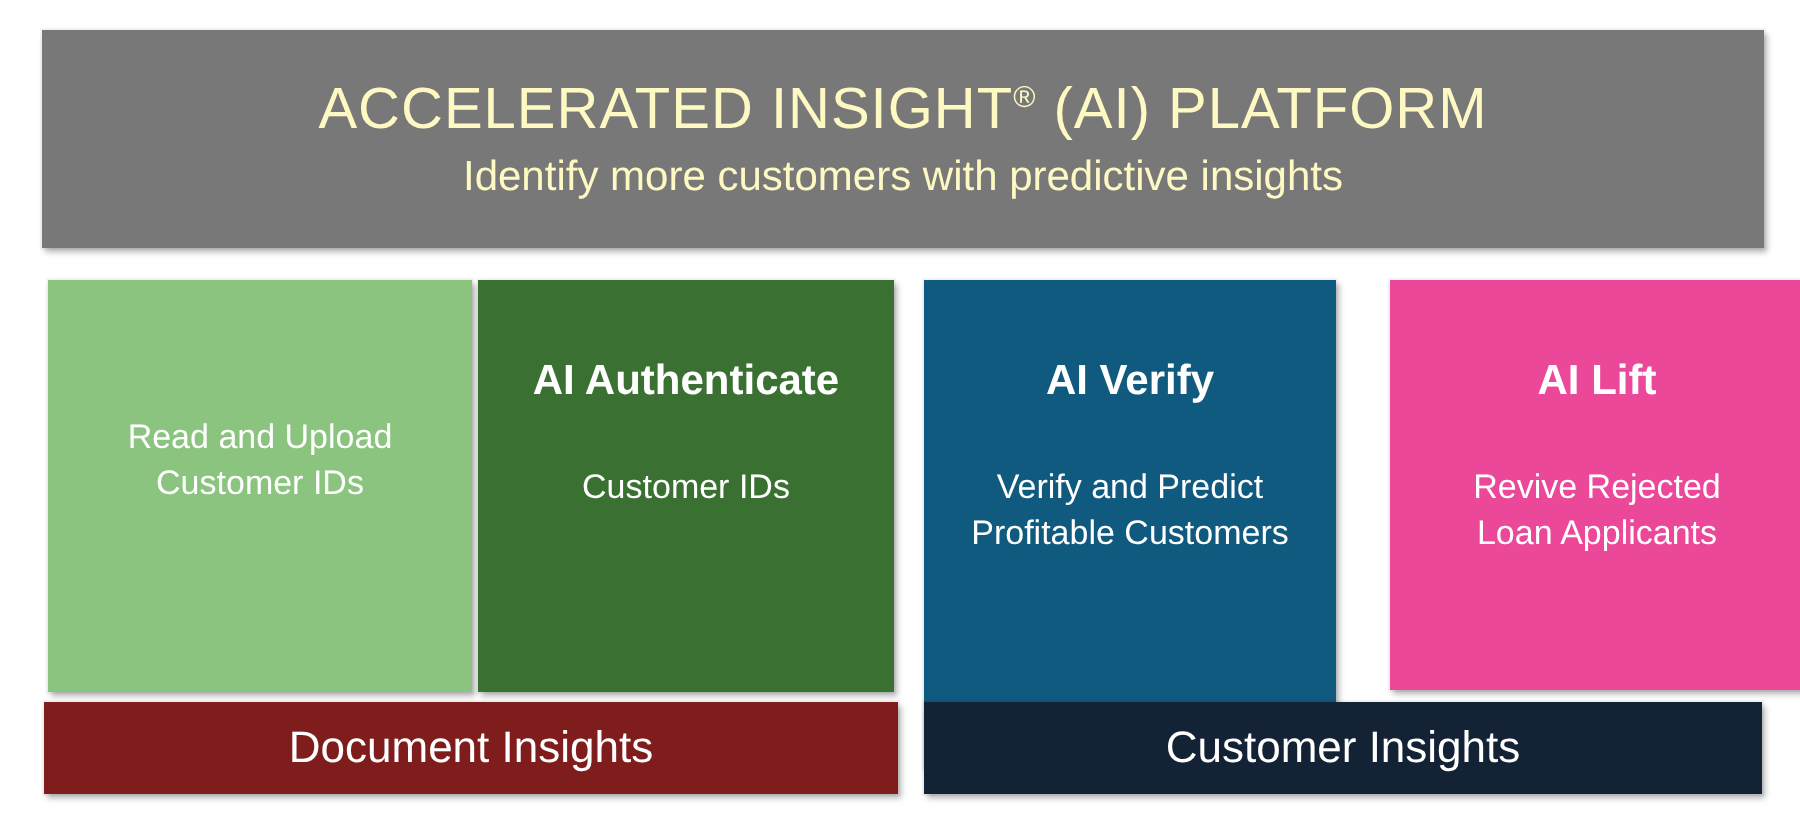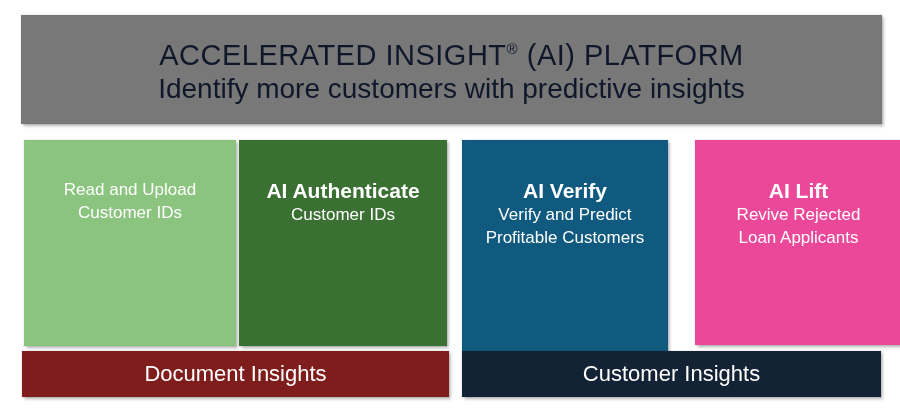--- a/index.html
+++ b/index.html
@@ -10,41 +10,41 @@
     font-family: "Liberation Sans", sans-serif;
     overflow: hidden;
   }
   .shadowed { box-shadow: 1.5px 2px 3px rgba(0,0,0,0.30), 0 0 0 1px rgba(0,0,0,0.04); }
 
   
   .hdr {
     position: absolute; left: 21px; top: 15px; width: 861px; height: 109px;
     background: #787878;
     display: flex; flex-direction: column; justify-content: center; align-items: center;
-    color: #0f172a; text-align: center;
+    color: #fef9c3; text-align: center;
   }
   .hdr h1 {
     margin: 0; font-size: 29px; font-weight: 400; letter-spacing: 0.5px; line-height: 36px;
   }
   .hdr h1 .reg {
     font-size: 0.52em; vertical-align: super; line-height: 0;
   }
   .hdr .sub {
-    margin: 2px 0 0 0; font-size: 28px; font-weight: 400; line-height: 27px;
+    margin: 2px 0 0 0; font-size: 21px; font-weight: 400; line-height: 27px;
   }
 
   
   .card {
     position: absolute; top: 140px; height: 206px;
     color: #ffffff; text-align: center;
     display: flex; flex-direction: column; align-items: center;
     padding-top: 38px; box-sizing: border-box;
   }
   .card h2 { margin: 0; font-size: 21px; font-weight: 700; line-height: 25px; }
-  .card .desc { font-size: 17px; line-height: 23px; }
+  .card .desc { margin-top: 29px; font-size: 17px; line-height: 23px; }
   .card-1 { left: 24px;  width: 212px; background: #8BC47F; }
   .card-2 { left: 239px; width: 208px; background: #3A7132; }
   .card-3 { left: 462px; width: 206px; height: 244px; background: #0F5A7E; }
   .card-4 { left: 695px; width: 207px; height: 205px; background: #ec4899; }
 
   
   .bar {
     position: absolute; top: 351px; height: 46px;
     display: flex; align-items: center; justify-content: center;
     color: #ffffff; font-size: 22px;

